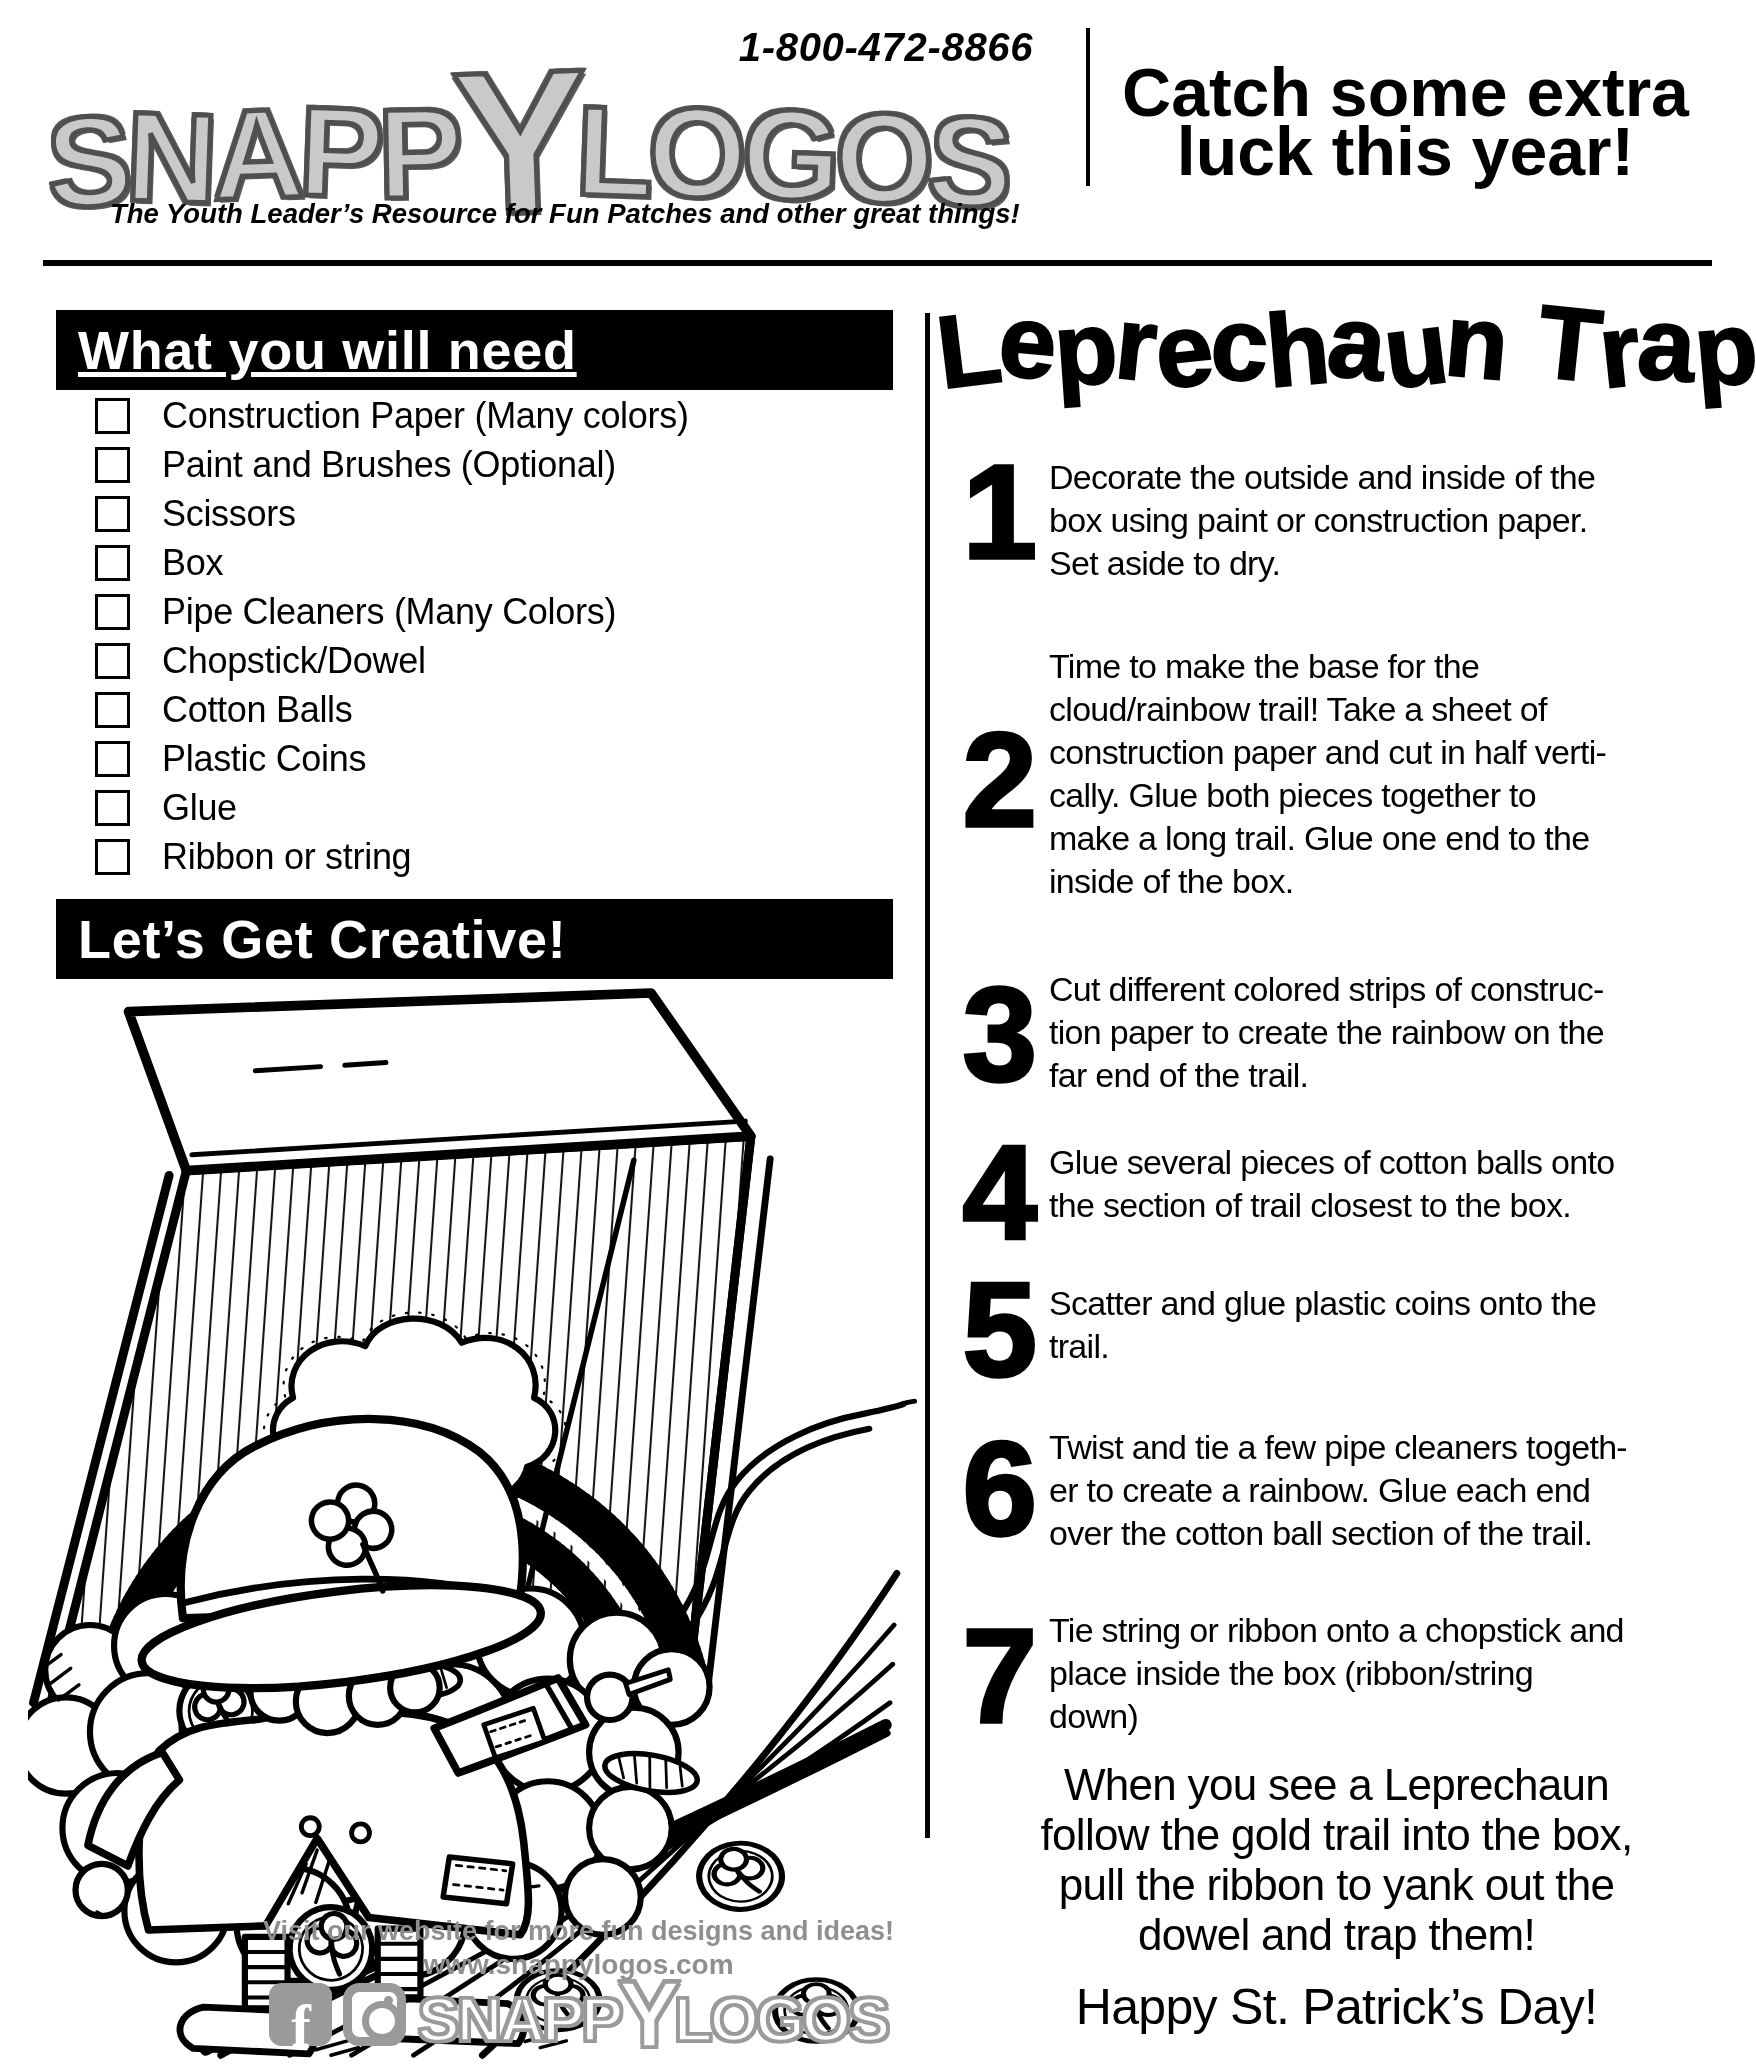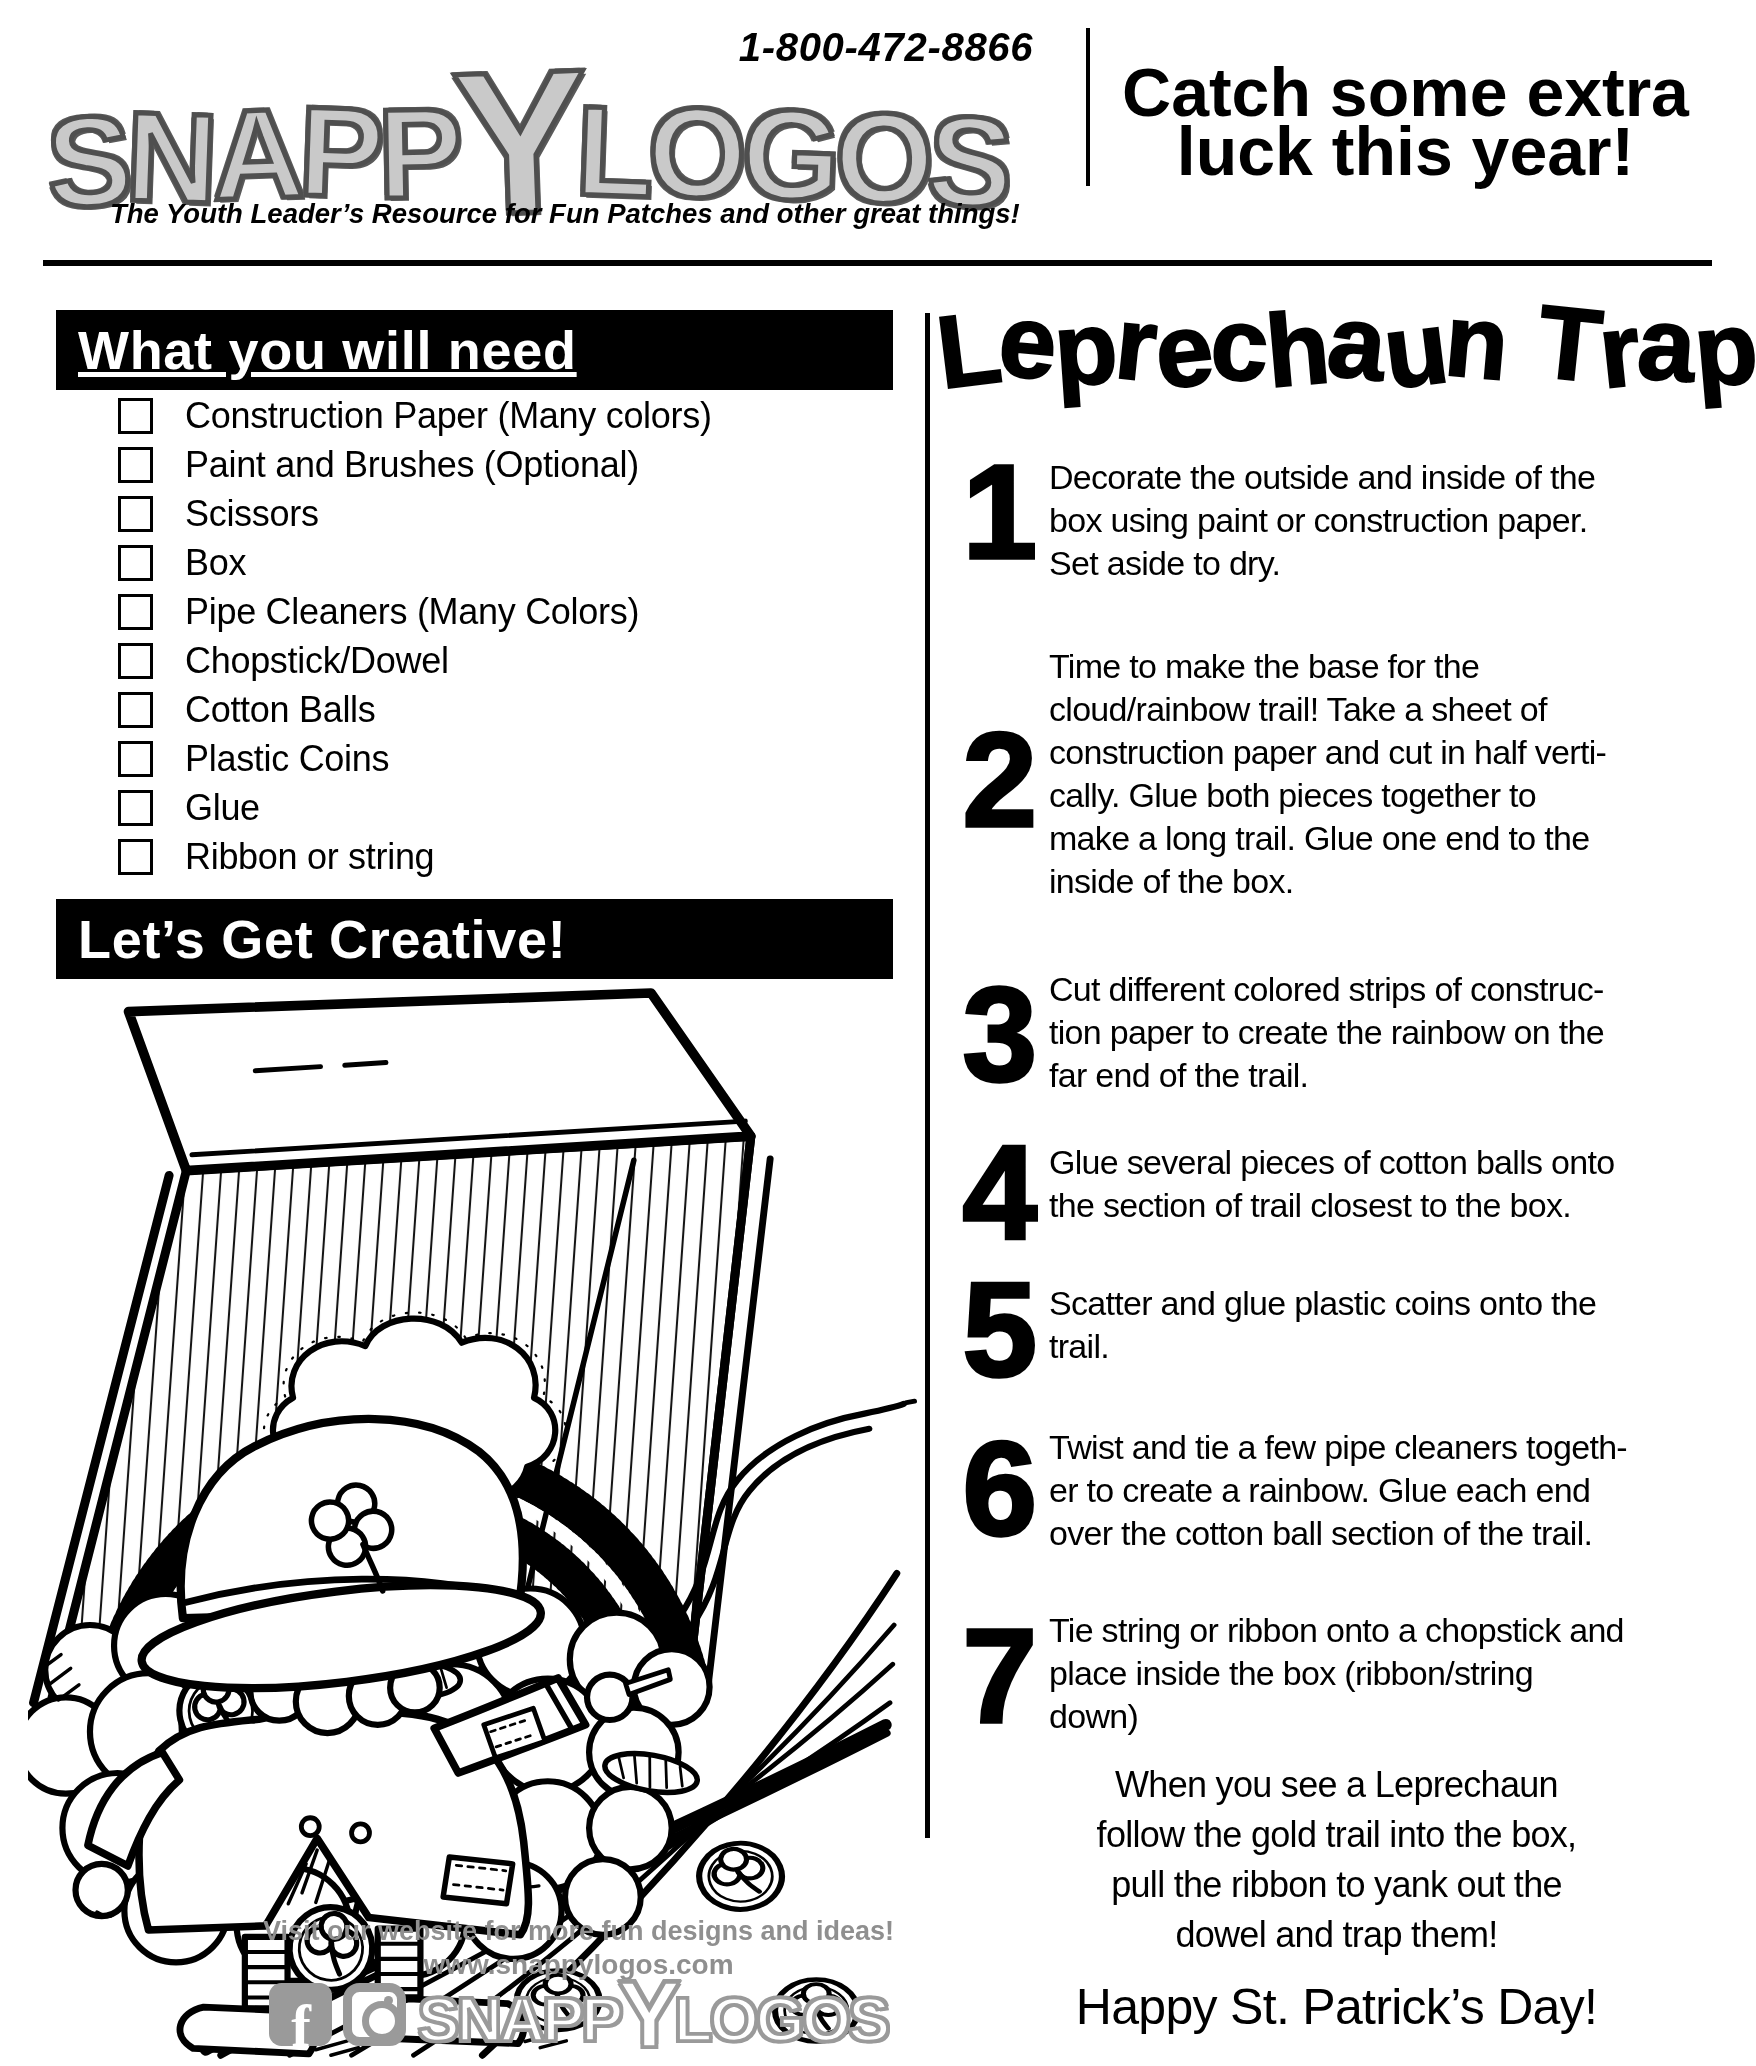--- a/index.html
+++ b/index.html
@@ -33,21 +33,21 @@
   .header-rule{position:absolute;left:43px;top:260px;width:1669px;height:6.2px;background:#000;}
 
   
   .black-bar{position:absolute;left:56px;width:837px;height:80px;background:#000;color:#fff;
     display:flex;align-items:center;padding-left:22px;box-sizing:border-box;
     font-size:54px;font-weight:bold;letter-spacing:0.7px;}
   #bar-supplies{top:310px;text-decoration:underline;}
   #bar-creative{top:899px;}
 
   .supply-list{position:absolute;left:95px;top:391px;margin:0;padding:0;list-style:none;}
-  .supply-row{display:flex;align-items:center;height:49px;margin-left:23px;}
+  .supply-row{display:flex;align-items:center;height:49px;}
   .supply-checkbox{width:29px;height:30px;border:3.4px solid #000;background:#fff;margin-right:32px;flex:none;}
   .supply-label{font-size:36px;letter-spacing:-0.3px;white-space:nowrap;}
 
   
   .col-divider{position:absolute;left:925px;top:313px;width:4.8px;height:1525px;background:#000;}
 
   
   .fun-title{position:absolute;left:937px;top:288px;width:799px;text-align:center;white-space:nowrap;
     font-size:103px;font-weight:bold;letter-spacing:-1.4px;-webkit-text-stroke:2.1px #000;}
   .fun-title .ch{display:inline-block;}
@@ -69,21 +69,21 @@
   
   #step1{top:456px;}  #step1 .step-num{top:4.1px;}
   #step2{top:645px;}  #step2 .step-num{top:83px;}
   #step3{top:968px;} #step3 .step-num{top:15px;}
   #step4{top:1141px;} #step4 .step-num{top:0px;}
   #step5{top:1282px;} #step5 .step-num{top:-4.1px;}
   #step6{top:1426px;} #step6 .step-num{top:11px;}
   #step7{top:1609px;} #step7 .step-num{top:15px;}
 
   .closing{position:absolute;left:937px;top:1760px;width:799px;text-align:center;
-    font-size:36px;line-height:50px;letter-spacing:-0.7px;white-space:pre-line;}
+    font-size:44px;line-height:50px;letter-spacing:-0.7px;white-space:pre-line;}
   .happy{position:absolute;left:937px;top:1978px;width:799px;text-align:center;
     font-size:50px;letter-spacing:-0.7px;}
 
   
   .visit{position:absolute;left:234px;top:1916px;width:689px;text-align:center;
     font-size:27px;font-weight:bold;color:#8f8f8f;}
   .site-url{position:absolute;left:234px;top:1949px;width:689px;text-align:center;
     font-size:28px;font-weight:bold;color:#8f8f8f;}
   .social-row{position:absolute;left:234px;top:1978px;width:689px;height:72px;
     display:flex;align-items:center;justify-content:center;gap:11px;}

